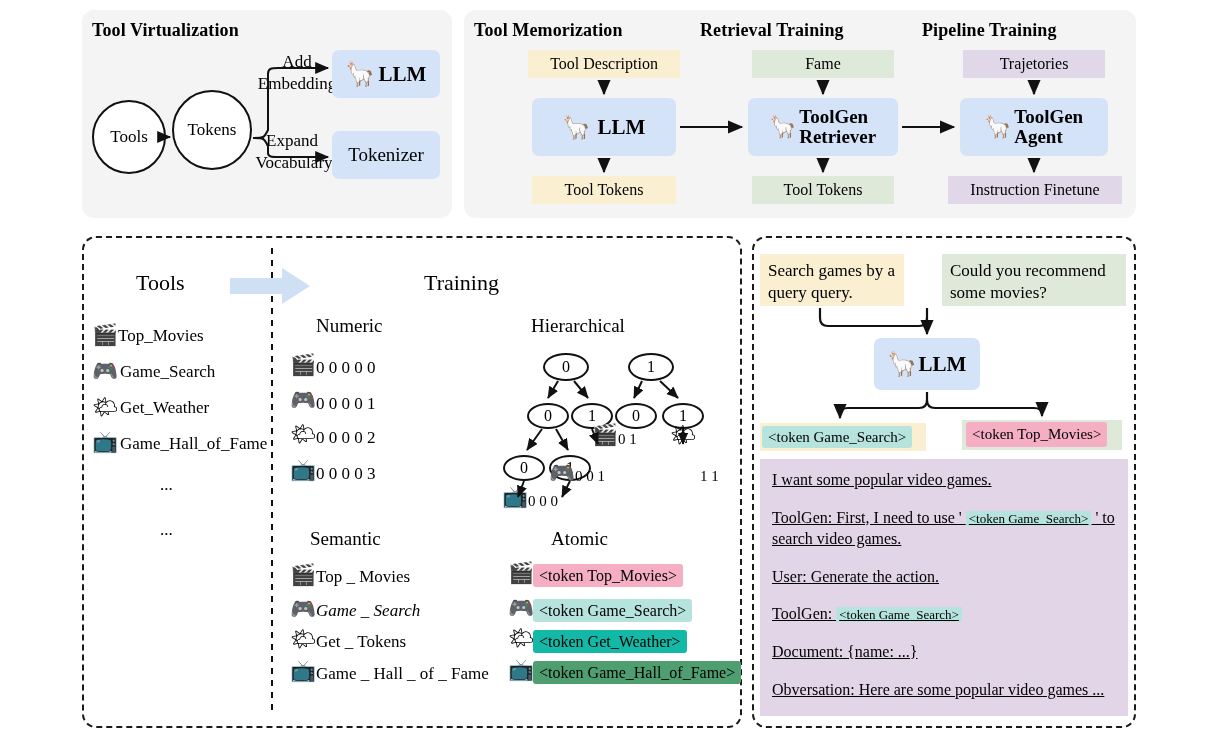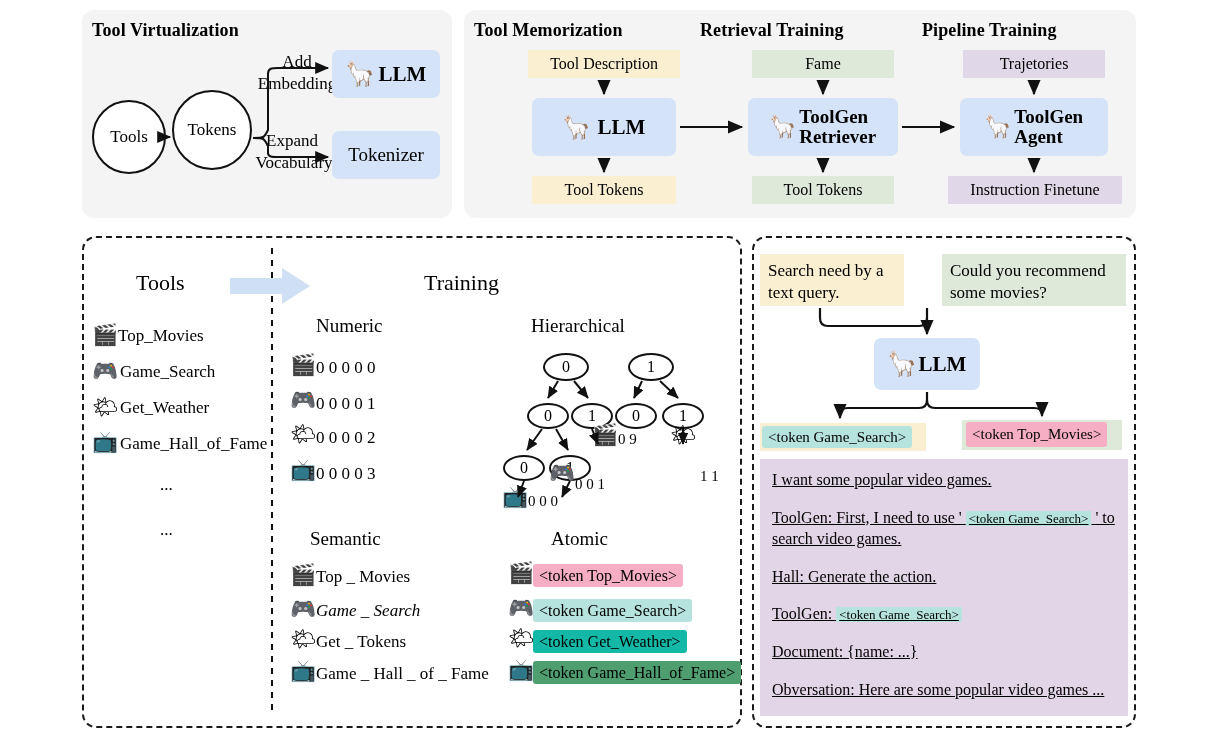--- a/index.html
+++ b/index.html
@@ -271,27 +271,27 @@
     </div>
 
   <div class="ellip" style="left:503px; top:455px; width:42px; height:26px;">
     <span>0</span>
     </div>
   <div class="ellip" style="left:549px; top:455px; width:42px; height:26px;">
     <span>1</span>
     </div>
 
   <div class="ico" style="left:592px; top:425px; font-size:21px;">🎬</div>
-  <div class="row-txt" style="left:618px; top:431px; font-size:15px;">0 9</div>
+  <div class="row-txt" style="left:618px; top:431px; font-size:15px;">0 1</div>
 
   <div class="ico" style="left:670px; top:425px; font-size:21px;">🌤</div>
   <div class="row-txt" style="left:700px; top:431px; font-size:15px;margin-top:37px;">1 1</div>
 
   <div class="ico" style="left:549px; top:463px; font-size:21px;">🎮</div>
-  <div class="row-txt" style="left:575px; top:468px; font-size:15px;margin-top:8px;">0 0 1</div>
+  <div class="row-txt" style="left:575px; top:468px; font-size:15px;">0 0 1</div>
 
   <div class="ico" style="left:502px; top:487px; font-size:21px;">📺</div>
   <div class="row-txt" style="left:528px; top:493px; font-size:15px;">0 0 0</div>
 
   <div class="sect-h" style="left:551px; top:528px;">Atomic</div>
 
   <div class="ico" style="left:508px; top:563px; font-size:21px;">🎬</div>
   <div class="tok" style="left:533px; top:564px; background:#f5aec3; height:23px;">
     <span>&lt;token Top_Movies&gt;</span>
     </div>
@@ -307,21 +307,21 @@
     </div>
 
   <div class="ico" style="left:508px; top:660px; font-size:21px;">📺</div>
   <div class="tok" style="left:533px; top:661px; background:#4e9e6f; height:23px;">
     <span>&lt;token Game_Hall_of_Fame&gt;</span>
     </div>
 
   <div class="panel-dashed" style="left:752px; top:236px; width:384px; height:492px;"></div>
 
   <div class="qbox" style="left:760px; top:254px; width:144px; height:52px; background:#faefd0;">
-    <span>Search need by a text query.</span>
+    <span>Search games by a query query.</span>
   </div>
   <div class="qbox" style="left:942px; top:254px; width:184px; height:52px; background:#dfe9da;">
     <span>Could you recommend some movies?</span>
   </div>
 
   <div class="blue-box" style="left:874px; top:338px; width:106px; height:52px;">
     <span class="ico" style="position:relative; font-size:24px; margin-right:1px;">🦙</span>
     <span>LLM</span>
   </div>
 
@@ -331,21 +331,21 @@
   </div>
 
   <div style="position:absolute; left:962px; top:420px; width:160px; height:30px; background:#dfe9da;"></div>
   <div class="tok" style="left:966px; top:422px; background:#f5aec3; height:25px; font-size:15px;">
     <span>&lt;token Top_Movies&gt;</span>
   </div>
 
   <div class="conv" style="left:760px; top:459px; width:368px; height:257px;">
     <p><span>I want some popular video games.</span></p>
     <p><span>ToolGen: First, I need to use ' </span><span class="inl">&lt;token Game_Search&gt;</span><span> ' to search video games.</span></p>
-    <p><span>Hall: Generate the action.</span></p>
+    <p><span>User: Generate the action.</span></p>
     <p><span>ToolGen: </span><span class="inl">&lt;token Game_Search&gt;</span></p>
     <p><span>Document: {name: ...}</span></p>
     <p><span>Obversation: Here are some popular video games ...</span></p>
   </div>
 
   <svg class="ov" viewBox="0 0 1209 748">
     <defs>
       <marker id="ah" markerWidth="8" markerHeight="8" refX="6.4" refY="3" orient="auto">
         <path d="M0,0 L7,3 L0,6 z" fill="#111"></path>
       </marker>

